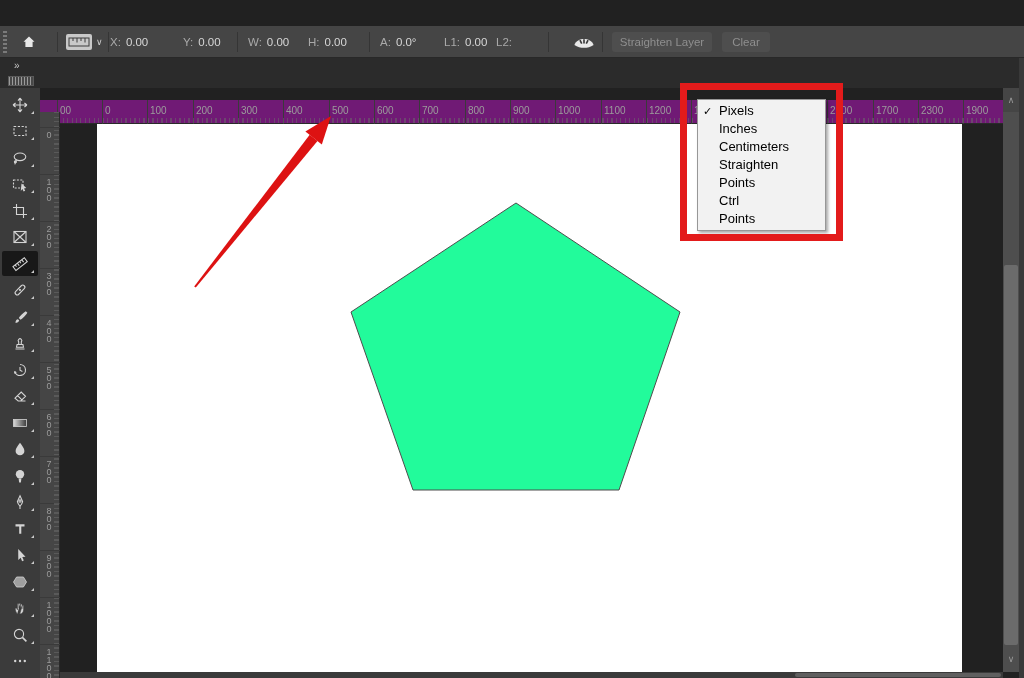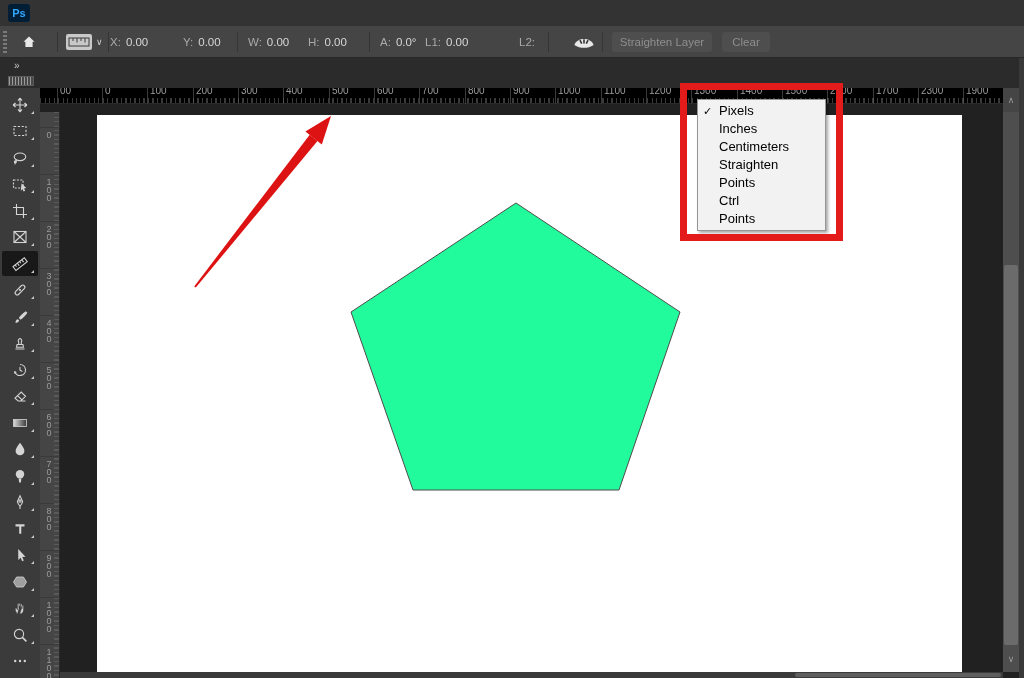--- a/index.html
+++ b/index.html
@@ -42,21 +42,21 @@
 
   
   .toolbar{position:absolute;left:0;top:88px;width:40px;height:590px;background:#3b3b3b;z-index:5;}
   .tool{position:absolute;left:2px;width:36px;height:25px;display:flex;align-items:center;justify-content:center;}
   .tool svg{stroke:#d4d4d4;stroke-width:1.1;fill:none;}
   .tool.flyout::after{content:"";position:absolute;right:4px;bottom:3px;
     border-left:3px solid transparent;border-bottom:3px solid #c9c9c9;}
   .tool.selected{background:#181818;border-radius:2px;}
 
   
-  .h-ruler{position:absolute;left:40px;top:80px;width:963px;height:24px;background:#000000;border-bottom:1px solid #2a2a2a;z-index:4;}
+  .h-ruler{position:absolute;left:40px;top:100px;width:963px;height:24px;background:#701a75;border-bottom:1px solid #2a2a2a;z-index:4;}
   .h-ruler::after{content:"";position:absolute;left:0;right:0;bottom:0;height:5px;opacity:.55;
     background:repeating-linear-gradient(to right,#6a6a6a 0 1px,transparent 1px 4.5px);}
   .h-tick{position:absolute;top:0;height:24px;}
   .h-tick .line{position:absolute;left:0;top:0;width:1px;height:24px;background:#3a3a3a;}
   .h-tick .num{position:absolute;left:3px;top:5px;font-size:10px;color:#9c9c9c;}
   .v-ruler{position:absolute;left:40px;top:112px;width:20px;height:566px;background:#454545;border-right:1px solid #2a2a2a;z-index:4;}
   .v-ruler::after{content:"";position:absolute;top:0;bottom:0;right:0;width:5px;opacity:.55;
     background:repeating-linear-gradient(to bottom,#6a6a6a 0 1px,transparent 1px 4.5px);}
   .v-tick{position:absolute;left:0;width:20px;}
   .v-tick .line{position:absolute;left:0;top:0;width:20px;height:1px;background:#3a3a3a;}
@@ -87,38 +87,20 @@
     box-shadow:2px 2px 3px rgba(0,0,0,.35);padding:2px 0;z-index:45;}
   .unit-item{position:relative;height:18px;line-height:18px;font-size:13px;color:#000;padding-left:21px;white-space:nowrap;}
   .unit-item .check{position:absolute;left:5px;top:0;font-size:11px;font-weight:700;}
   .red-box{position:absolute;left:680px;top:83px;width:163px;height:158px;border:7px solid #e31b1b;z-index:50;pointer-events:none;}
 </style>
 </head>
 <body>
 
 <div id="app">
 
-  <div class="menu-bar">
-    <div class="ps-logo">Ps</div>
-    <div class="menu-items">
-
-    <div class="menu-item"></div>
-        <div class="menu-item"></div>
-        <div class="menu-item"></div>
-        <div class="menu-item"></div>
-        <div class="menu-item"></div>
-        <div class="menu-item"></div>
-        <div class="menu-item"></div>
-        <div class="menu-item"></div>
-        <div class="menu-item"></div>
-        <div class="menu-item"></div>
-        <div class="menu-item"></div>
-        <div class="menu-item"></div>
-      </div>
-  </div>
 
   <div class="options-bar">
     <div class="grip"></div>
     <div class="home-btn">
       <svg width="16" height="16" viewBox="0 0 16 16">
         <path d="M8 2.5 2.5 7.8h1.9v5.2h7.2V7.8h1.9z" fill="#e8e8e8" stroke="none"></path>
       </svg>
     </div>
     <div class="opt-divider" style="left:57px"></div>
     <div class="tool-preview">
@@ -140,24 +122,24 @@
     <div class="opt-field" style="left:248px">
       <span class="lbl">W:</span><span class="val">0.00</span>
     </div>
     <div class="opt-field" style="left:308px">
       <span class="lbl">H:</span><span class="val">0.00</span>
     </div>
     <div class="opt-divider" style="left:369px"></div>
     <div class="opt-field" style="left:380px">
       <span class="lbl">A:</span><span class="val">0.0°</span>
     </div>
-    <div class="opt-field" style="left:425px">
+    <div class="opt-field" style="left:444px">
       <span class="lbl">L1:</span><span class="val">0.00</span>
     </div>
-    <div class="opt-field" style="left:519px">
+    <div class="opt-field" style="left:496px">
       <span class="lbl">L2:</span>
     </div>
     <div class="opt-divider" style="left:548px"></div>
     <div class="level-icon">
       <svg width="24" height="18" viewBox="0 0 16 12">
         <path d="M1.6 8.6C3.6 3.4 12.4 3.4 14.4 8.6 10.4 11.2 5.6 11.2 1.6 8.6z" fill="#e8e8e8" stroke="none"></path>
         <path d="M5.3 5.4l1.2 2.4M8 4.8v2.8M10.7 5.4 9.5 7.8" stroke="#3a3a3a" stroke-width="1.1" fill="none"></path>
       </svg>
     </div>
     <div class="opt-divider" style="left:602px"></div>

